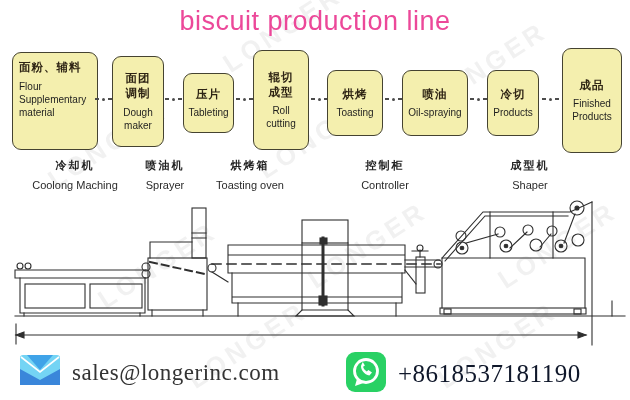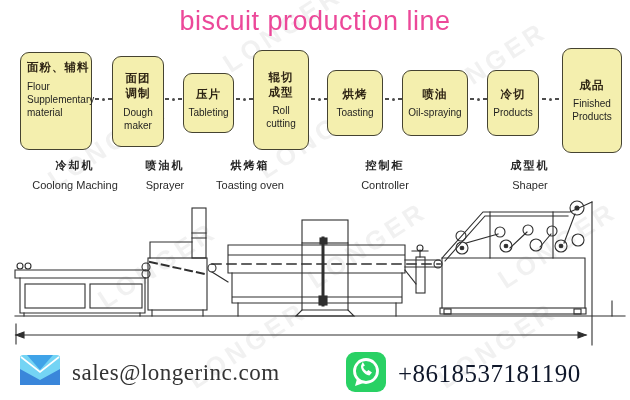--- a/index.html
+++ b/index.html
@@ -57,21 +57,21 @@
   <span class="wm" style="left:420px;top:50px">LONGER</span>
   <span class="wm" style="left:250px;top:120px">LONGER</span>
   <span class="wm" style="left:90px;top:250px">LONGER</span>
   <span class="wm" style="left:300px;top:230px">LONGER</span>
   <span class="wm" style="left:490px;top:230px">LONGER</span>
   <span class="wm" style="left:180px;top:330px">LONGER</span>
   <span class="wm" style="left:430px;top:330px">LONGER</span>
 
   <div class="title">biscuit production line</div>
 
-  <div class="fbox leftalign" style="left:20px;top:52px;width:72px;height:98px">
+  <div class="fbox leftalign" style="left:12px;top:52px;width:86px;height:98px">
     <div class="zh">面粉、辅料</div>
     <div class="en">Flour
 Supplementary
 material</div>
   </div>
   <div class="conn" style="left:95px;top:97px">
       <i class="dash"></i>
       <i class="dot"></i>
       <i class="dash"></i>
     </div>

